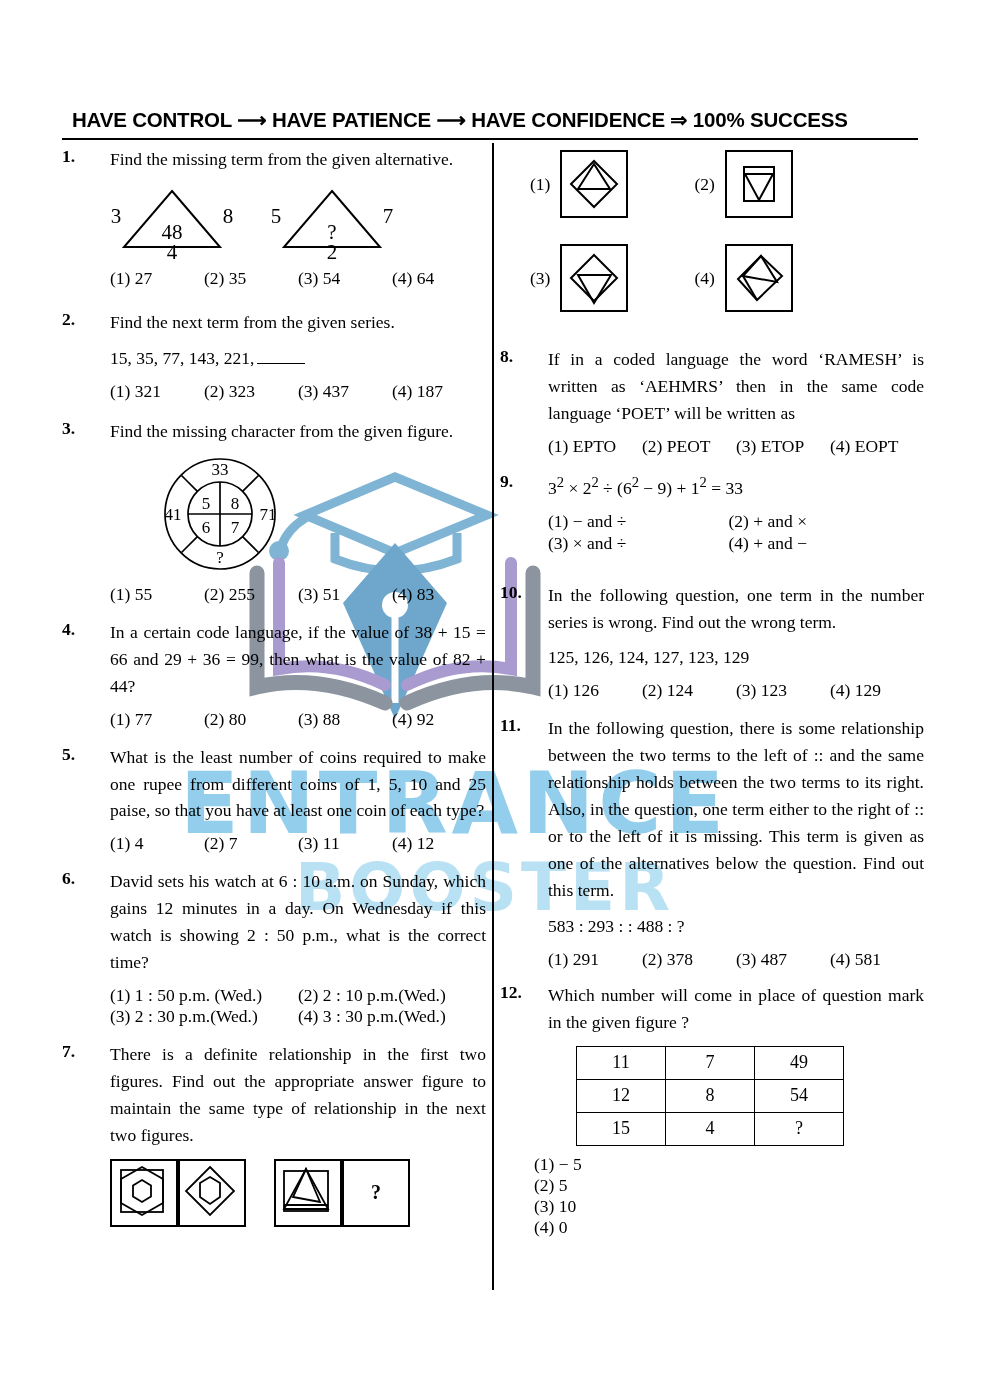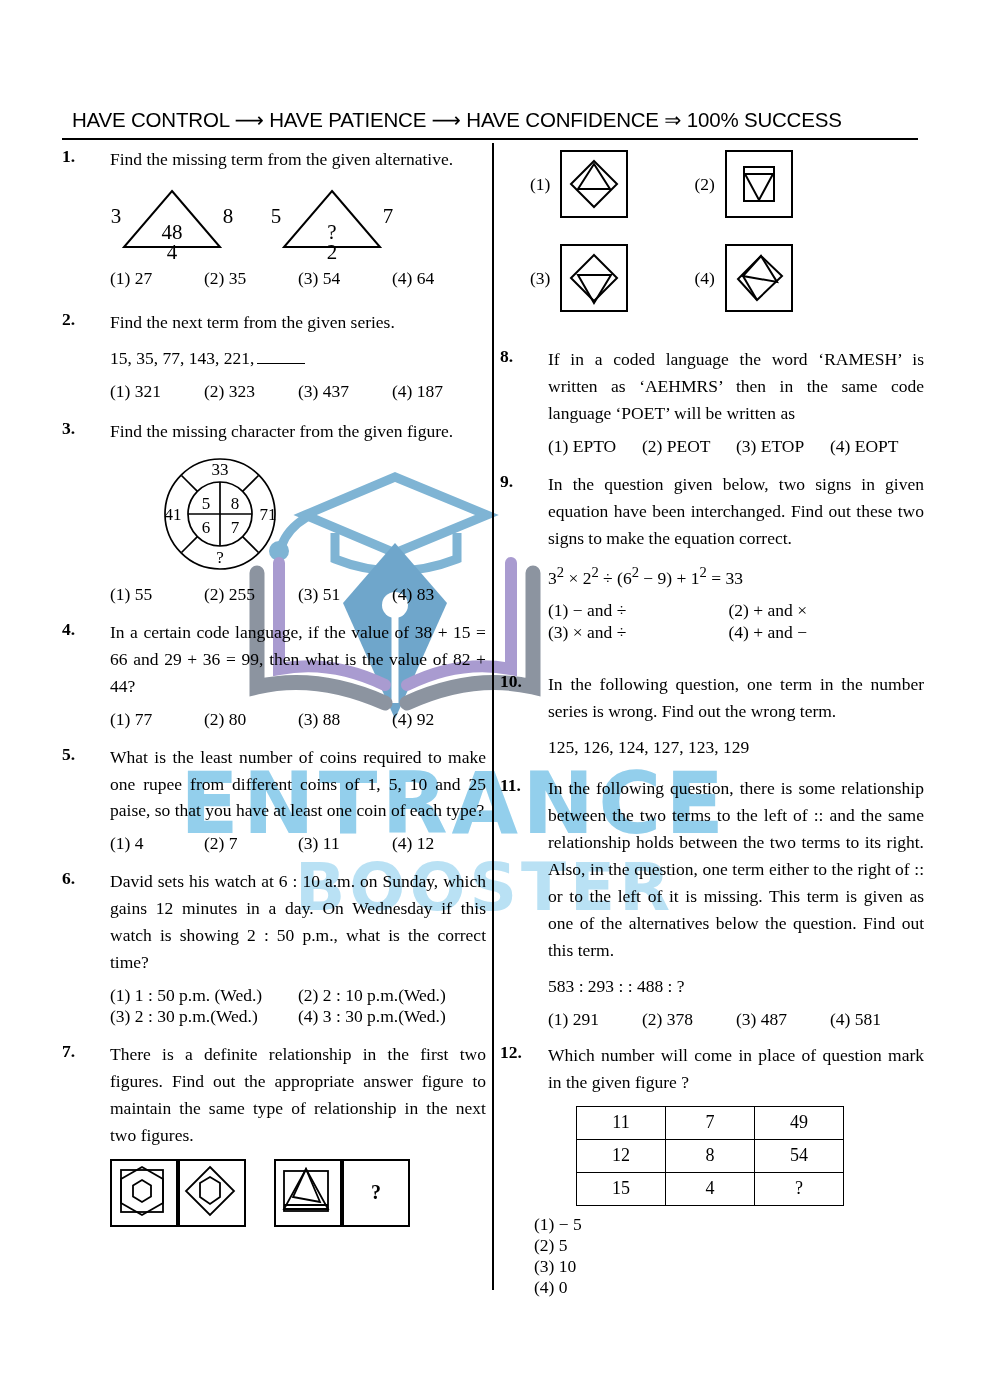--- a/index.html
+++ b/index.html
@@ -12,21 +12,21 @@
   
   .wm{position:absolute;pointer-events:none;user-select:none;}
   #wm-logo{left:235px;top:455px;width:330px;height:300px;}
   #wm-entrance{left:180px;top:760px;font-family:"DejaVu Sans",sans-serif;
     font-weight:700;font-size:86px;letter-spacing:4px;color:#93CFEC;line-height:1;}
   #wm-booster{left:295px;top:855px;font-family:"DejaVu Sans",sans-serif;
     font-weight:700;font-size:66px;letter-spacing:4px;color:#B9E1F4;line-height:1;}
 
   
   #header{position:absolute;left:72px;top:108px;width:846px;
-    font-family:"Liberation Sans",sans-serif;font-weight:normal;font-size:20.5px;
+    font-family:"Liberation Sans",sans-serif;font-weight:bold;font-size:20.5px;
     white-space:nowrap;letter-spacing:-0.2px;}
   #header-rule{position:absolute;left:62px;top:138px;width:856px;height:2px;background:#000;}
 
   
   #col-div{position:absolute;left:492px;top:143px;width:2.4px;height:1147px;background:#000;}
   .col{position:absolute;top:146px;}
   #col-left{left:62px;width:424px;}
   #col-right{left:500px;width:424px;}
 
   
@@ -334,38 +334,43 @@
           <span>(2) PEOT</span>
           <span>(3) ETOP</span>
           <span>(4) EOPT</span>
         </div>
       </div>
     </div>
 
     <div class="q" style="margin-top:14px;">
       <div class="qnum">9.</div>
       <div class="qbody">
-        <div class="qtext">In the question given below, two signs in given equation have been interchanged. Find out these two signs to make the equation correct.</div>
         <div class="stem">3<sup>2</sup> × 2<sup>2</sup> ÷ (6<sup>2</sup> − 9) + 1<sup>2</sup> = 33</div>
         <div class="opts w2">
           <span>(1) − and ÷</span>
           <span>(2) + and ×</span>
         </div>
         <div class="opts w2" style="margin-top:1px;">
           <span>(3) × and ÷</span>
           <span>(4) + and −</span>
         </div>
       </div>
     </div>
 
     <div class="q" style="margin-top:28px;">
       <div class="qnum">10.</div>
       <div class="qbody">
         <div class="qtext">In the following question, one term in the number series is wrong. Find out the wrong term.</div>
         <div class="stem">125, 126, 124, 127, 123, 129</div>
+        <div class="opts">
+          <span>(1) 126</span>
+          <span>(2) 124</span>
+          <span>(3) 123</span>
+          <span>(4) 129</span>
+        </div>
       </div>
     </div>
 
     <div class="q" style="margin-top:14px;">
       <div class="qnum">11.</div>
       <div class="qbody">
         <div class="qtext">In the following question, there is some relationship between the two terms to the left of :: and the same relationship holds between the two terms to its right. Also, in the question, one term either to the right of :: or to the left of it is missing. This term is given as one of the alternatives below the question. Find out this term.</div>
         <div class="stem">583 : 293 : : 488 : ?</div>
         <div class="opts">
           <span>(1) 291</span>

